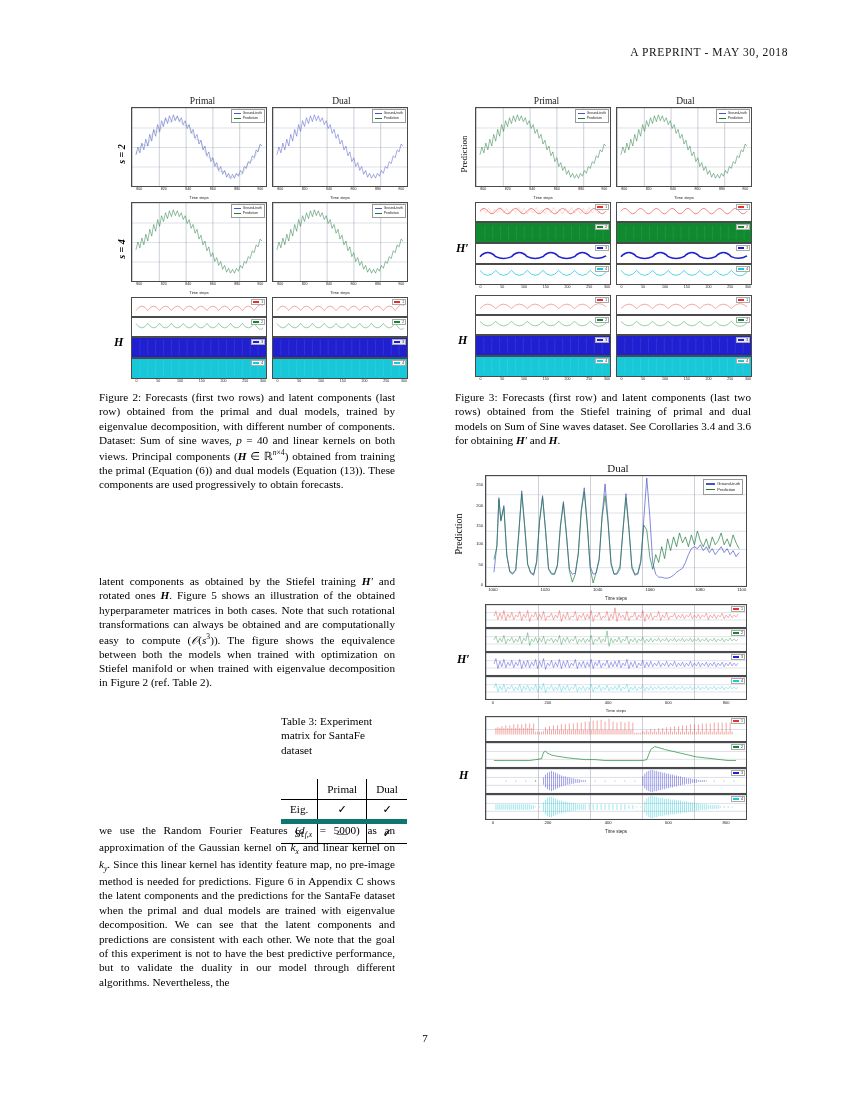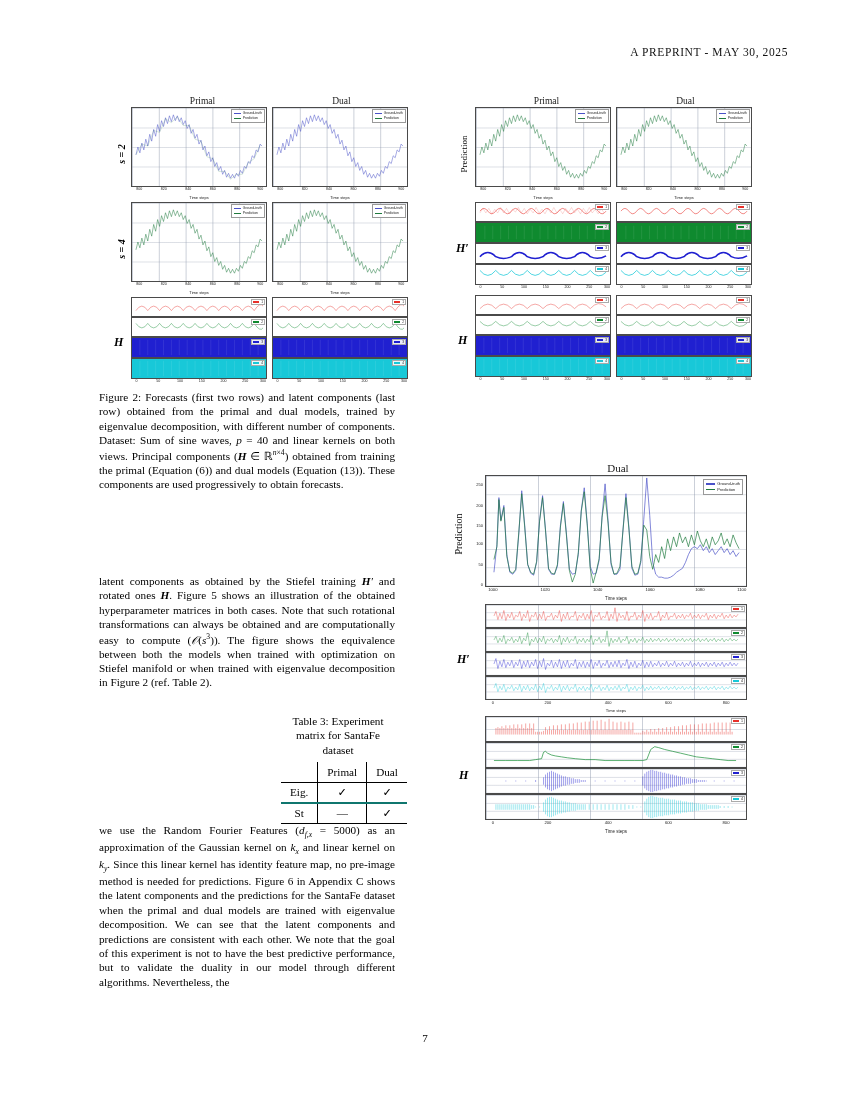--- a/index.html
+++ b/index.html
@@ -91,36 +91,36 @@
   }
   .para b { font-weight:bold; }
   i.m { font-style:italic; }
   .bi { font-weight:bold; font-style:italic; }
   sup { font-size:68%; vertical-align:super; }
   sub { font-size:68%; vertical-align:sub; }
 
   
   .tbl-wrap { position:absolute; font-size:11.2px; line-height:1.285;
               font-family:"Liberation Serif", serif; }
-  .tbl-cap { text-align:center; margin-bottom:5px; }
+  .tbl-cap { text-align:left; margin-bottom:22px; }
   table.t3 { border-collapse:collapse; margin:0 auto; font-size:11.2px; }
   table.t3 td, table.t3 th {
     padding:2.5px 9px; text-align:center; font-weight:normal;
   }
   table.t3 .vl { border-left:1px solid #000; }
   table.t3 tr.top td, table.t3 tr.top th { border-bottom:1px solid #000; }
-  table.t3 tr.mid td { border-bottom:2px solid #0f766e; }
+  table.t3 tr.mid td { border-bottom:5px solid #0f766e; }
   table.t3 tr.last td { border-bottom:1px solid #000; }
 </style>
 </head>
 <body>
 
 <div class="page">
 
-  <div class="header">A PREPRINT - MAY 30, 2025</div>
+  <div class="header">A PREPRINT - MAY 30, 2018</div>
 
   <div class="fig" style="left:108px; top:96px; width:300px;">
 
     <div style="display:flex; margin-left:28px;">
       <div class="figtitle" style="width:136px;">Primal</div>
       <div style="width:6px;"></div>
       <div class="figtitle" style="width:136px;">Dual</div>
     </div>
 
     <div style="display:flex; align-items:center;">
@@ -646,20 +646,23 @@
           <span style="left:36%">100</span>
           <span style="left:52%">150</span>
           <span style="left:68%">200</span>
           <span style="left:84%">250</span>
           <span style="left:97%">300</span>
         </div>
       </div>
     </div>
   </div>
 
+  <div class="caption" style="left:455px; top:390px; width:296px;">
+    Figure 3: Forecasts (first row) and latent components (last two rows) obtained from the Stiefel training of primal and dual models on Sum of Sine waves dataset. See Corollaries 3.4 and 3.6 for obtaining <span class="bi">H</span><i class="m">′</i> and <span class="bi">H</span>.
+  </div>
 
   <div class="fig" style="left:455px; top:462px; width:296px;">
 
     <div class="figtitle" style="margin-left:30px; font-size:11px;">Dual</div>
 
     <div style="display:flex;">
       <div style="width:30px; position:relative; height:118px;">
         <div class="rot" style="position:absolute; left:-2px; top:50%; transform:translateY(-50%) rotate(180deg); font-size:10px; font-family:'Liberation Serif',serif;">Prediction</div>
         <div class="ylab" style="right:2px; top:8%;">250</div>
         <div class="ylab" style="right:2px; top:25%;">200</div>

